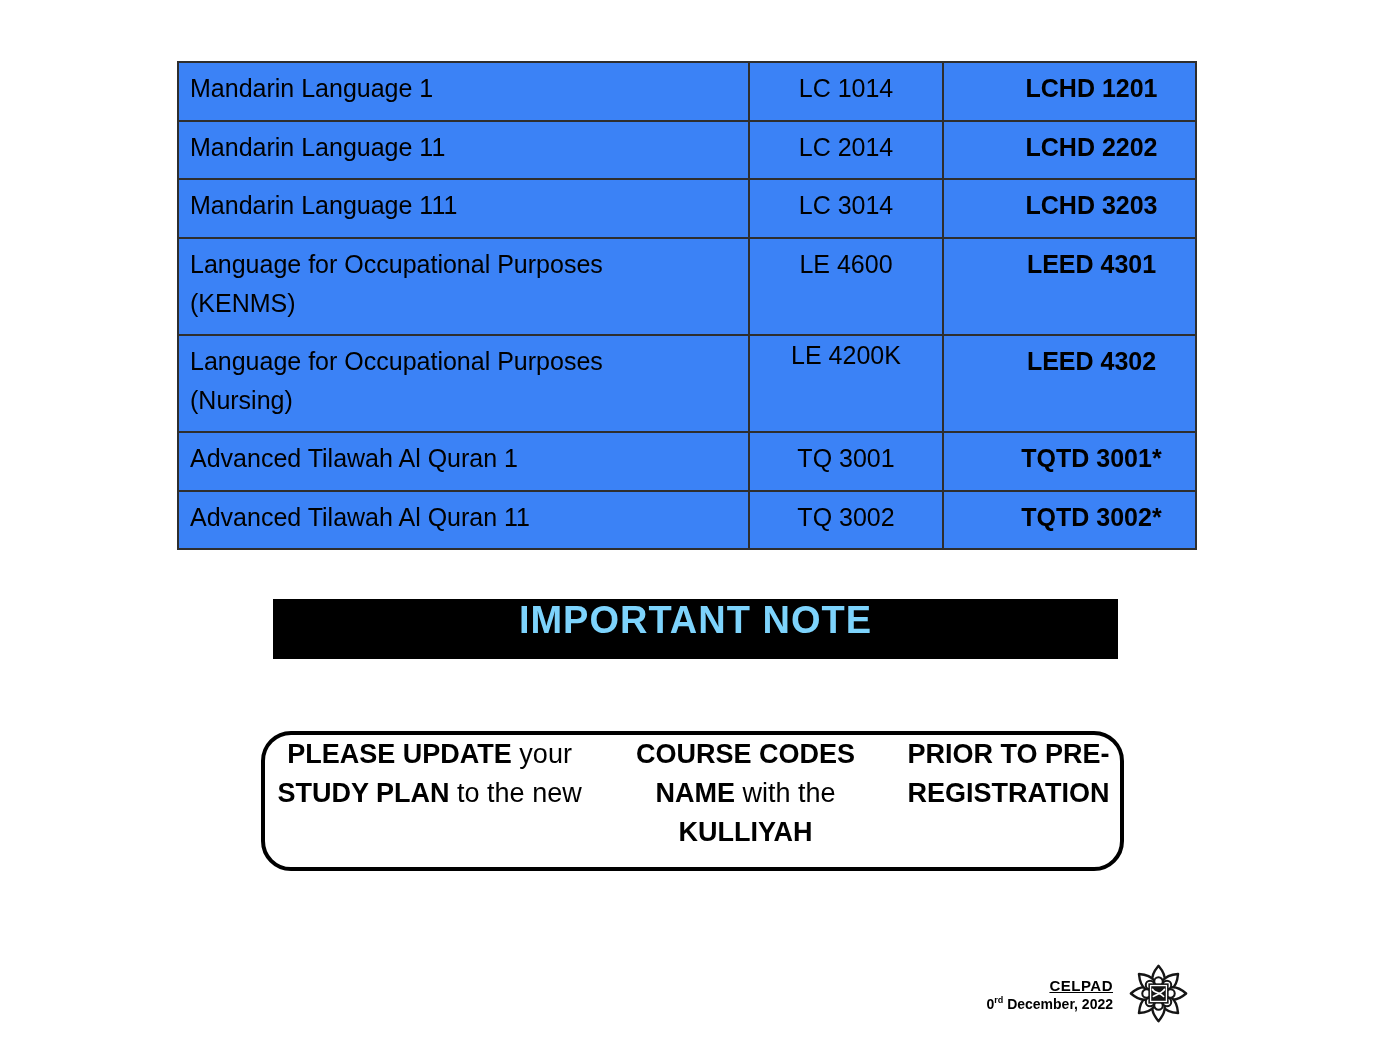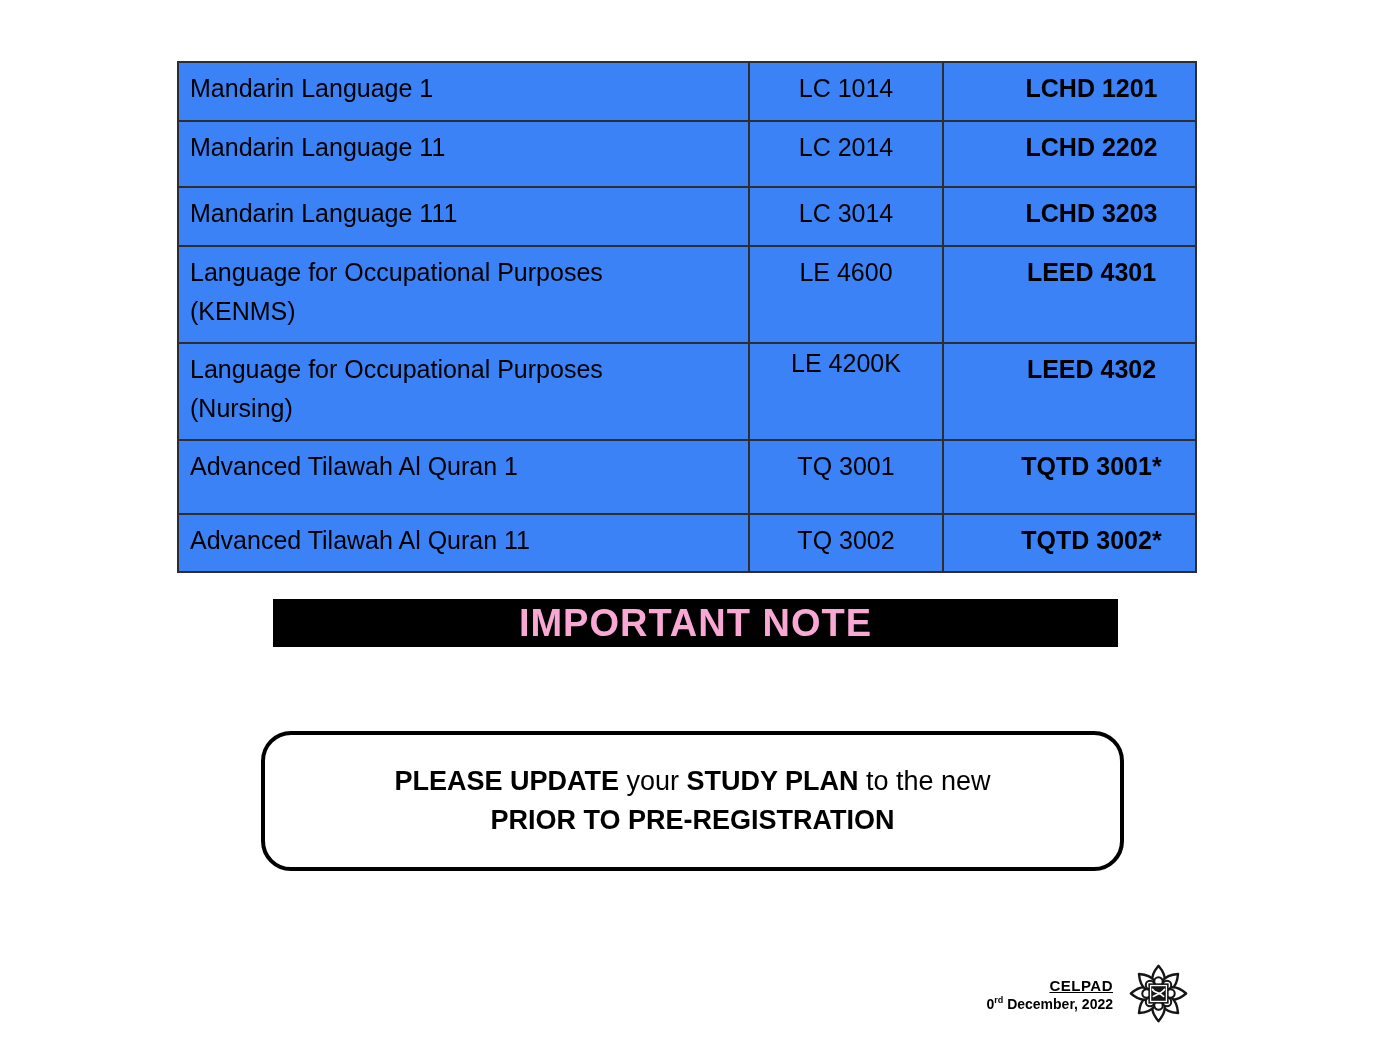--- a/index.html
+++ b/index.html
@@ -22,62 +22,61 @@
   }
   .course-table td {
     border:2px solid #2e2e2e;
     vertical-align:top;
     font-size:25px;
     line-height:39px;
     padding-top:6px;
     background:#3b82f6;
   }
   .course-table tr:nth-child(1){height:59px;}
-  .course-table tr:nth-child(2){height:66px;margin-left:35px;}
+  .course-table tr:nth-child(2){height:58px;margin-left:35px;}
   .course-table tr:nth-child(3){height:59px;}
   .course-table tr:nth-child(4){height:97px;}
   .course-table tr:nth-child(5){height:97px;}
-  .course-table tr:nth-child(6){height:74px;border-radius:24px;}
+  .course-table tr:nth-child(6){height:59px;border-radius:24px;}
   .course-table tr:nth-child(7){height:58px;border-radius:8px;}
   td.cell-name {
     text-align:left;
     padding-left:11px;
     padding-right:8px;
     white-space:pre-line;
   }
   td.cell-old { text-align:center; }
   td.cell-old.pad-extra { padding-top:0; }
   td.cell-new { text-align:center; font-weight:bold;padding-left:44px; }
 
   
   .banner {
     position:absolute;
     left:273px; top:599px;
-    width:845px; height:48px;
+    width:845px; height:60px;
     background:#000000;
-    color:#f9a8d4;
+    color:#7dd3fc;
     display:flex;
-    align-items:center;
     justify-content:center;
   }
   .banner span {
     font-size:38px;
     font-weight:bold;
     letter-spacing:1px;
   }
 
   
   .note-box {
     position:absolute;
     left:261px; top:731px;
     width:863px; height:140px;
     border:4px solid #000;
     border-radius:30px;
     display:flex;
-    flex-direction:column;
+    flex-direction:row;
     justify-content:center;
     text-align:center;
     font-size:27px;
     line-height:39px;
     background:#fff;
   }
 
   
   .footer-text {
     position:absolute;
@@ -152,20 +151,21 @@
     </tr>
   </tbody>
 </table>
 
 <div class="banner">
   <span>IMPORTANT NOTE</span>
 </div>
 
 <div class="note-box">
   <div class="note-line"><span style="font-weight: bold;">PLEASE UPDATE</span><span> your </span><span style="font-weight: bold;">STUDY PLAN</span><span> to the new</span></div>
+  <div class="note-line"><span style="font-weight: bold;">COURSE CODES NAME</span><span> with the </span><span style="font-weight: bold;">KULLIYAH</span></div>
   <div class="note-line"><span style="font-weight: bold;">PRIOR TO PRE-REGISTRATION</span></div>
 </div>
 
 <div class="footer-text">
   <div class="footer-org">CELPAD</div>
   <div class="footer-date"><span>0</span><sup>rd</sup><span> December, 2022</span></div>
 </div>
 
 <div class="logo">
   <svg viewBox="-32 -32 64 64" xmlns="http://www.w3.org/2000/svg">

